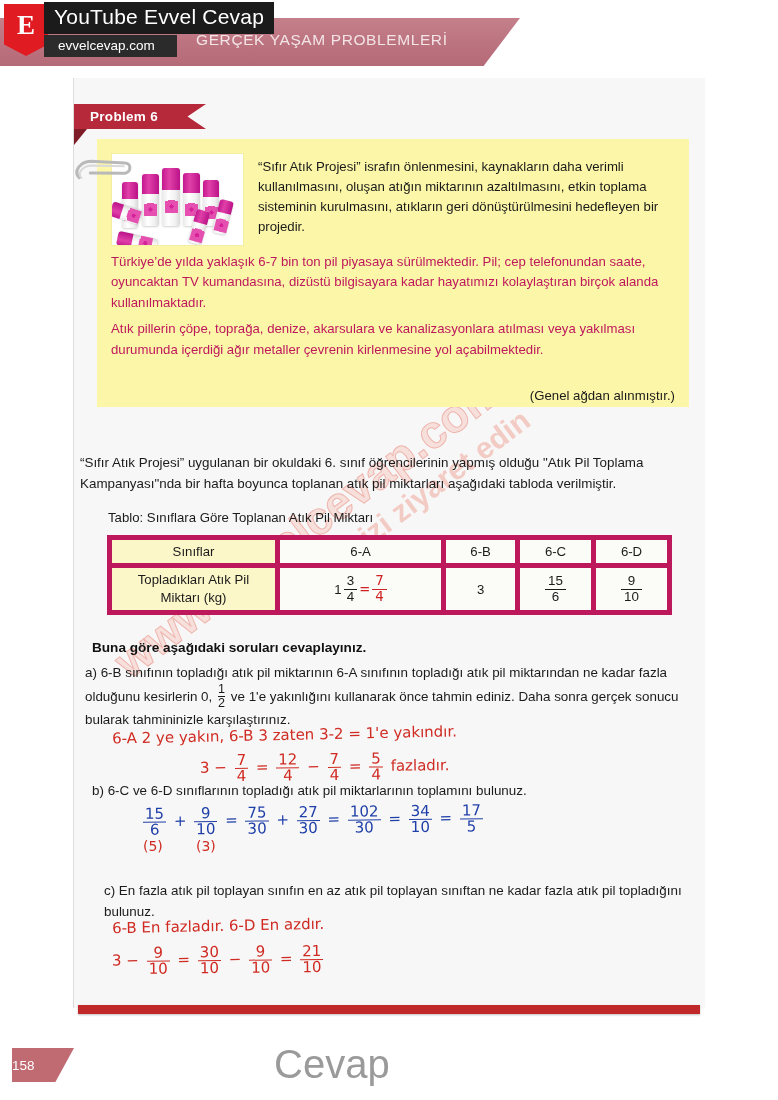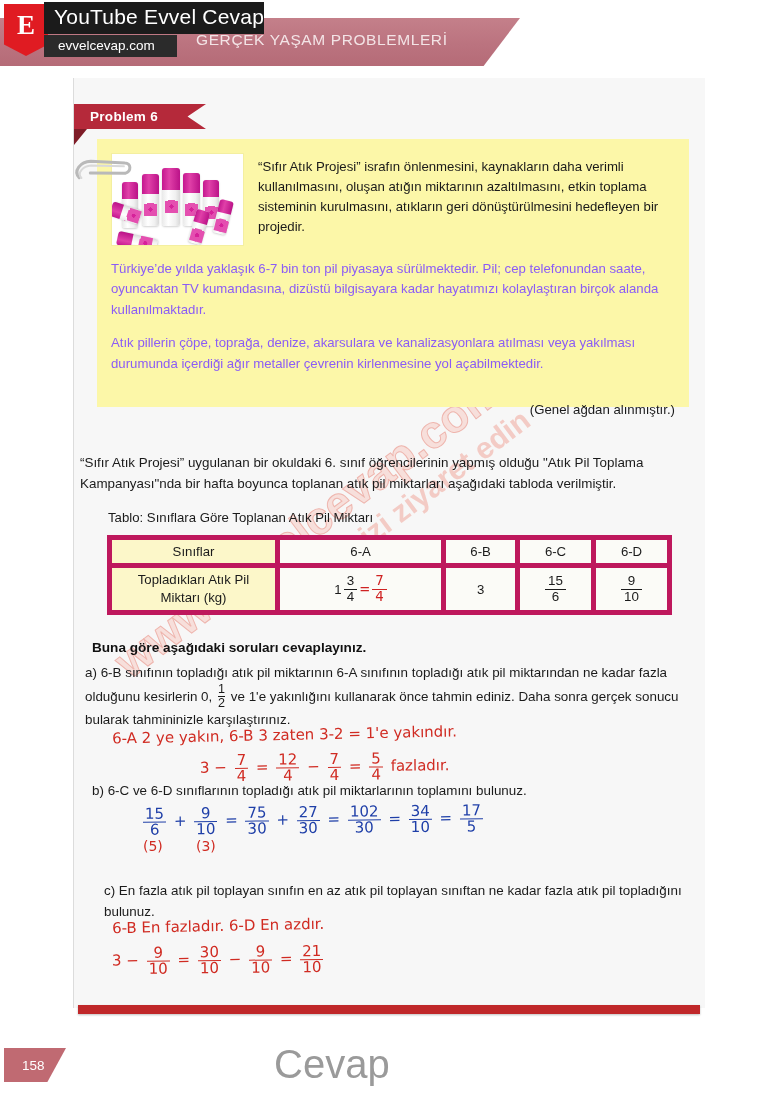--- a/index.html
+++ b/index.html
@@ -41,21 +41,21 @@
     background: #e01b22;
     clip-path: polygon(0 0, 100% 0, 100% 78%, 50% 100%, 0 78%);
     color: #fff; font-weight: bold; font-size: 27px;
     display: flex; align-items: flex-start; justify-content: center;
     padding-top: 6px;
     font-family: "Liberation Serif", serif;
   }
   .yt-bar {
     position: absolute; left: 44px; top: 2px;
     background: #1b1b1b; color: #fff;
-    padding: 3px 0 5px 10px;
+    padding: 3px 10px 5px 10px;
     font-size: 21px; letter-spacing: .2px;
     white-space: nowrap;
   }
   .site-bar {
     position: absolute; left: 44px; top: 35px;
     background: #2b2b2b; color: #fff;
     padding: 3px 22px 4px 14px;
     font-size: 13.5px;
     white-space: nowrap;
   }
@@ -124,22 +124,22 @@
       radial-gradient(circle at 88% 38%, #e44fb0 0 28%, transparent 29%),
       radial-gradient(circle at 74% 88%, #e44fb0 0 28%, transparent 29%),
       radial-gradient(circle at 26% 88%, #e44fb0 0 28%, transparent 29%),
       radial-gradient(circle at 12% 38%, #e44fb0 0 28%, transparent 29%);
   }
   .yb-text {
     font-size: 13.2px; line-height: 1.52; color: #1a1a1a;
     flex: 1 1 auto; padding-top: 4px;
   }
   .yb-para {
-    font-size: 13.2px; line-height: 1.55; color: #8b5cf6;
-    margin-top: 13px;
+    font-size: 13.2px; line-height: 1.55; color: #be185d;
+    margin-top: 6px;
   }
   .yb-src { text-align: right; font-size: 13.2px; margin-top: 28px; color:#1a1a1a; }
 
   
   .clip {
     position: absolute; left: 72px; top: 152px;
     width: 62px; height: 36px;
     transform: rotate(-18deg);
     z-index: 5;
   }
@@ -248,26 +248,26 @@
   #wm2 {
     left: 300px; top: 570px;
     font-size: 30px;
     transform: rotate(-37deg);
     transform-origin: left center;
     color: #f3c8c1;
   }
 
   
   .page-num {
-    position: absolute; left: 4px; top: 1048px;
+    position: absolute; left: 12px; top: 1048px;
     width: 62px; height: 34px;
     background: #c06a72;
     clip-path: polygon(0 0, 100% 0, 70% 100%, 0 100%);
     color: #fff; font-size: 13.5px;
-    display: flex; align-items: center; padding-left: 18px;
+    display: flex; align-items: center; 
   }
   .brand {
     position: absolute; left: 264px; top: 1042px;
     display: flex; align-items: center;
     font-size: 40px; font-weight: 500;
   }
   .brand-a {
     background: #efa7a7; color: #ffffff;
     padding: 2px 8px 4px 8px;
     position: relative;

